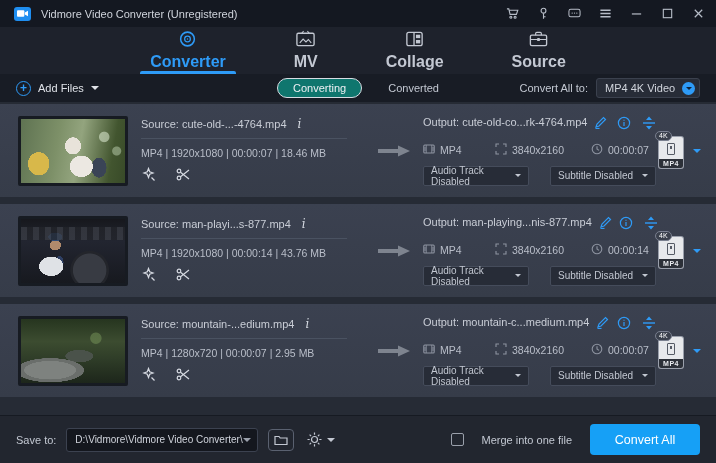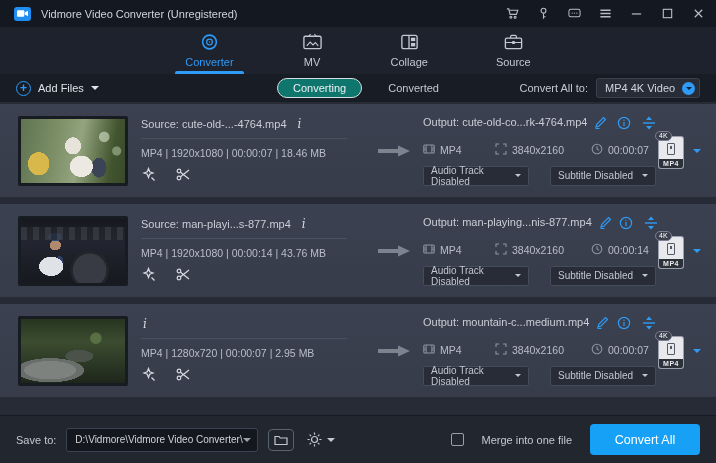--- a/index.html
+++ b/index.html
@@ -14,21 +14,21 @@
   .tb-right { margin-left:auto; display:flex; align-items:center; gap:15px; color:#b6bcc7; }
   .tb-btn { width:16px; height:16px; display:flex; align-items:center; justify-content:center; cursor:pointer; }
   .tb-btn svg { width:13px; height:13px; }
 
   
   .navbar { height:47px; background:#1e222c; display:flex; align-items:stretch; justify-content:center; gap:40px; flex:none; }
   .navtab { display:flex; flex-direction:column; align-items:center; justify-content:center; gap:3px; padding:0 14px; color:#c3c8d2; position:relative; cursor:pointer; }
   .navtab svg { width:21px; height:18px; }
   .navtab.active { color:#2e9bf7; }
   .navtab.active::after { content:""; position:absolute; bottom:0; left:4px; right:4px; height:3px; background:#2e9bf7; border-radius:2px 2px 0 0; }
-  .navlabel { font-size:11px; }
+  .navlabel { font-size:16px;font-weight:bold; }
 
   
   .toolbar { height:28px; background:#181c25; display:flex; align-items:center; padding:0 16px; position:relative; flex:none; }
   .addfiles { display:flex; align-items:center; gap:7px; cursor:pointer; color:#dfe2e8; }
   .plus-circle { width:15px; height:15px; border:1.5px solid #2e9bf7; border-radius:50%; color:#2e9bf7; display:flex; align-items:center; justify-content:center; font-size:12px; line-height:1; font-weight:bold; }
   .caret { width:0; height:0; border:4px solid transparent; border-top-color:currentColor; margin-top:4px; }
   .center-tabs { position:absolute; left:0; right:0; display:flex; justify-content:center; align-items:center; gap:26px; pointer-events:none; }
   .center-tabs > * { pointer-events:auto; }
   .pill { background:#0f766e; border:1px solid #d8dce3; border-radius:11px; padding:3px 15px; color:#eef0f4; cursor:pointer; }
   .tab-converted { color:#c3c8d2; cursor:pointer; }
@@ -443,20 +443,21 @@
         </span>
       </span>
       <span class="caret badge-caret"></span>
     </div>
   </div>
 
   <div class="file-row">
     <div class="thumb thumb-2"></div>
     <div class="src-col">
       <div class="name-line">
+        <span class="fname">Source: mountain-...edium.mp4</span>
         <span class="info-i">i</span>
       </div>
       <div class="divider"></div>
       <div class="meta">MP4 | 1280x720 | 00:00:07 | 2.95 MB</div>
       <div class="row-tools">
         <span>
           <svg viewBox="0 0 15 15" fill="none" stroke="currentColor" stroke-width="1.2">
               <path d="M7.5 1.5l1.2 3.3 3.3 1.2-3.3 1.2-1.2 3.3-1.2-3.3-3.3-1.2 3.3-1.2z"></path>
               <path d="M10.5 10.5l3 3"></path>
             </svg>

